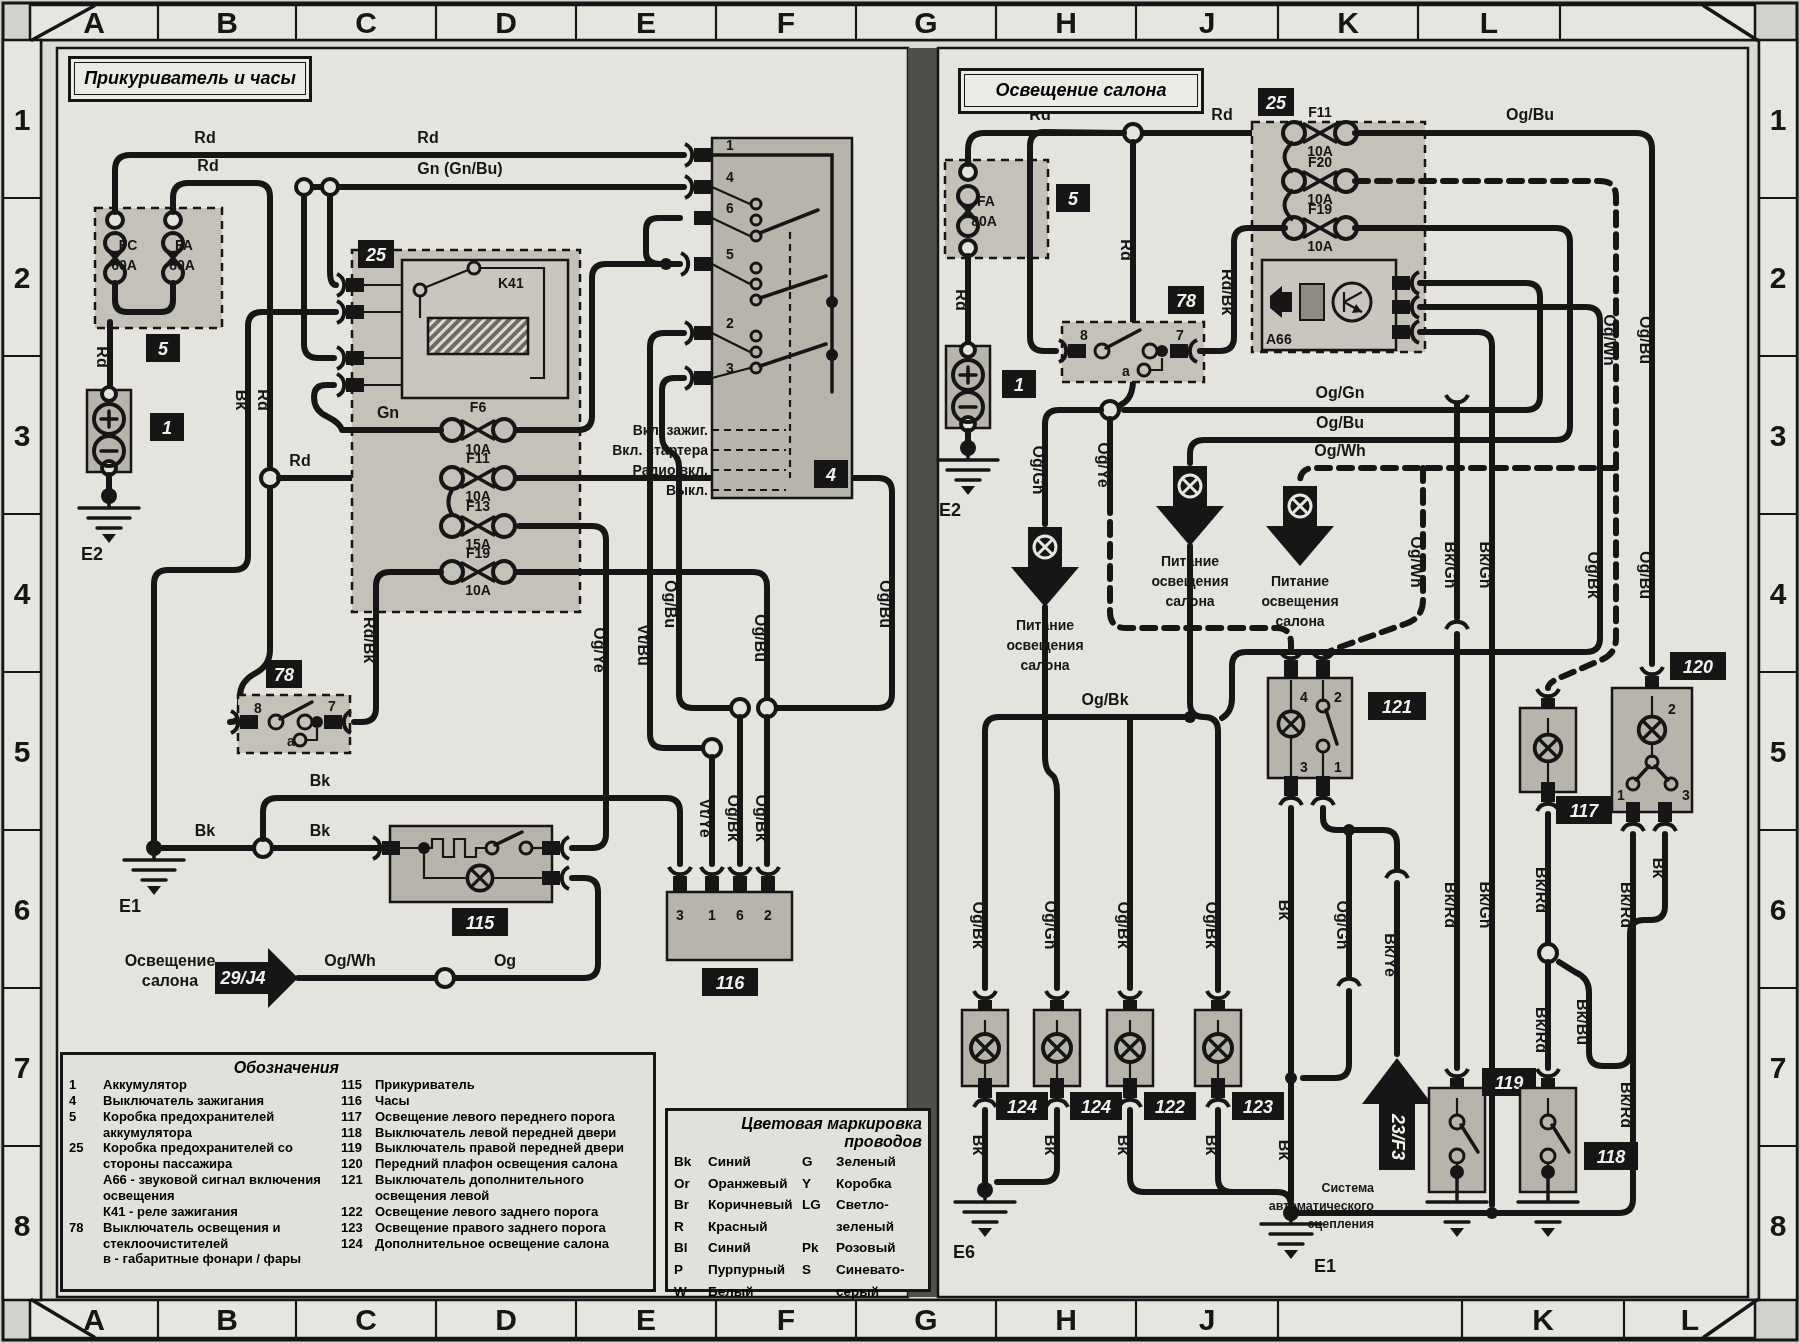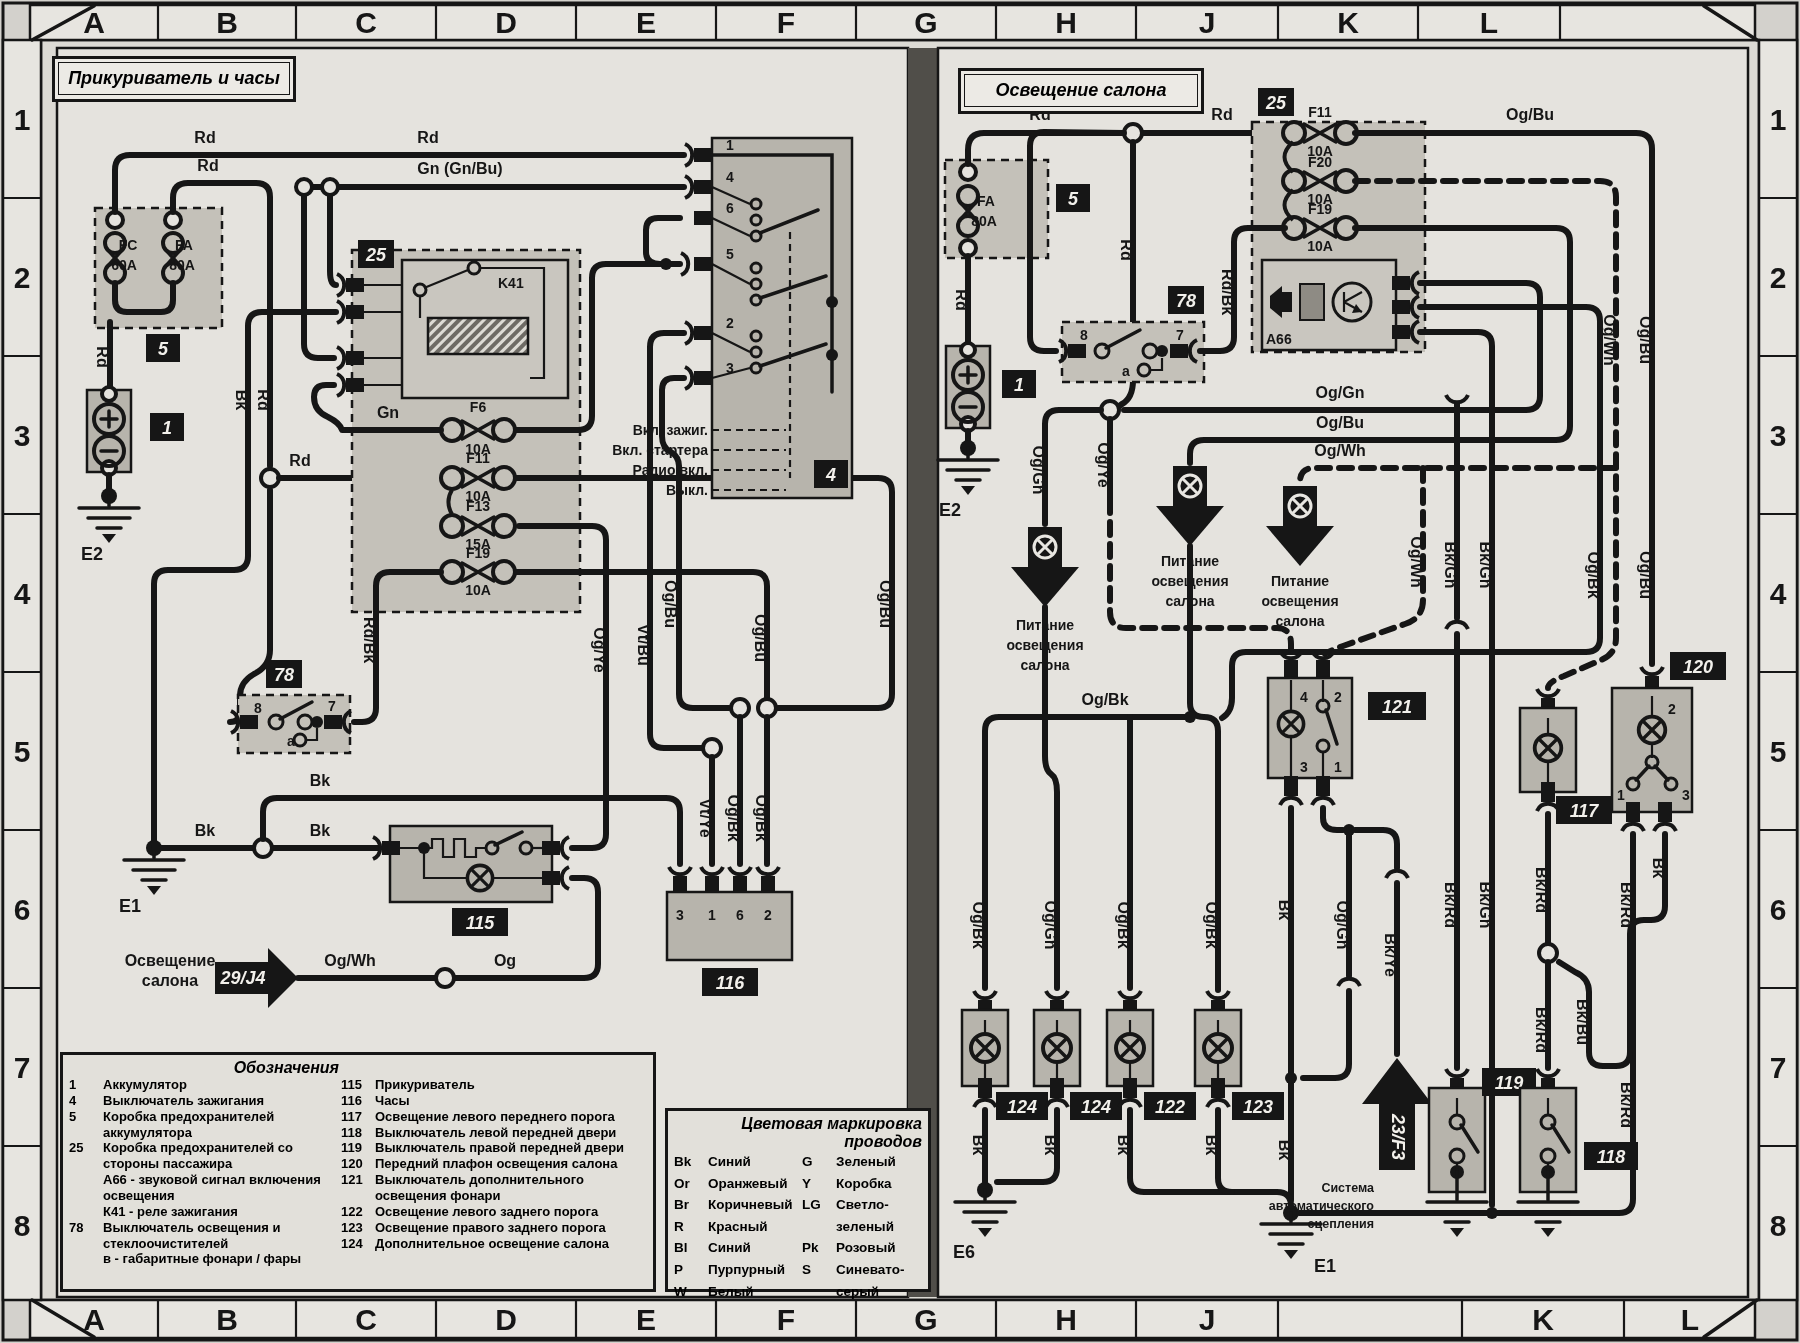--- a/index.html
+++ b/index.html
@@ -772,21 +772,21 @@
     <path class="w" d="M1130,1110 V1178 Q1130,1192 1144,1192 H1277 Q1291,1192 1291,1206"></path>
     <path class="w" d="M1218,1110 V1178 Q1218,1192 1232,1192"></path>
     <text class="wl" transform="rotate(90 973,1145)" x="973" y="1145">Bk</text>
     <text class="wl" transform="rotate(90 1045,1145)" x="1045" y="1145">Bk</text>
     <text class="wl" transform="rotate(90 1118,1145)" x="1118" y="1145">Bk</text>
     <text class="wl" transform="rotate(90 1206,1145)" x="1206" y="1145">Bk</text>
   </g>
 </g>
 </svg>
 
-<div class="tbox" style="left:52px;top:56px;width:244px;height:46px;">
+<div class="tbox" style="left:68px;top:56px;width:244px;height:46px;">
   <div class="inner">Прикуриватель и часы</div>
 </div>
 <div class="tbox" style="left:958px;top:68px;width:246px;height:46px;">
   <div class="inner">Освещение салона</div>
 </div>
 
 <div class="bigbox" style="left:60px;top:1052px;width:596px;height:240px;">
   <div class="bt" style="width:270px;">Обозначения</div>
   <div class="legcols">
     <div class="legcol" style="width:262px;margin-right:10px;">
@@ -843,21 +843,21 @@
       <div class="legrow">
             <span class="n">119</span>
             <span class="t">Выключатель правой передней двери</span>
           </div>
       <div class="legrow">
             <span class="n">120</span>
             <span class="t">Передний плафон освещения салона</span>
           </div>
       <div class="legrow">
             <span class="n">121</span>
-            <span class="t">Выключатель дополнительного освещения фонари</span>
+            <span class="t">Выключатель дополнительного освещения левой</span>
           </div>
       <div class="legrow">
             <span class="n">122</span>
             <span class="t">Освещение левого заднего порога</span>
           </div>
       <div class="legrow">
             <span class="n">123</span>
             <span class="t">Освещение правого заднего порога</span>
           </div>
       <div class="legrow">

